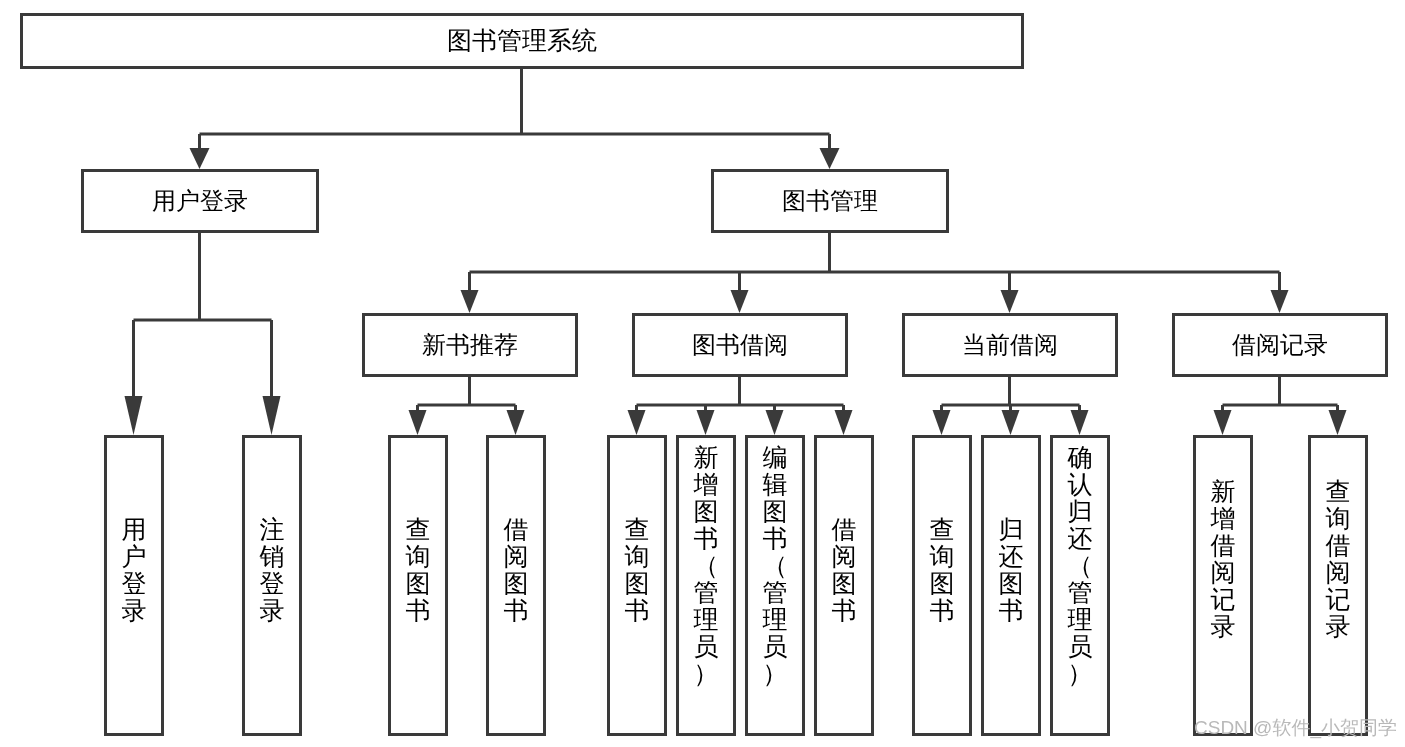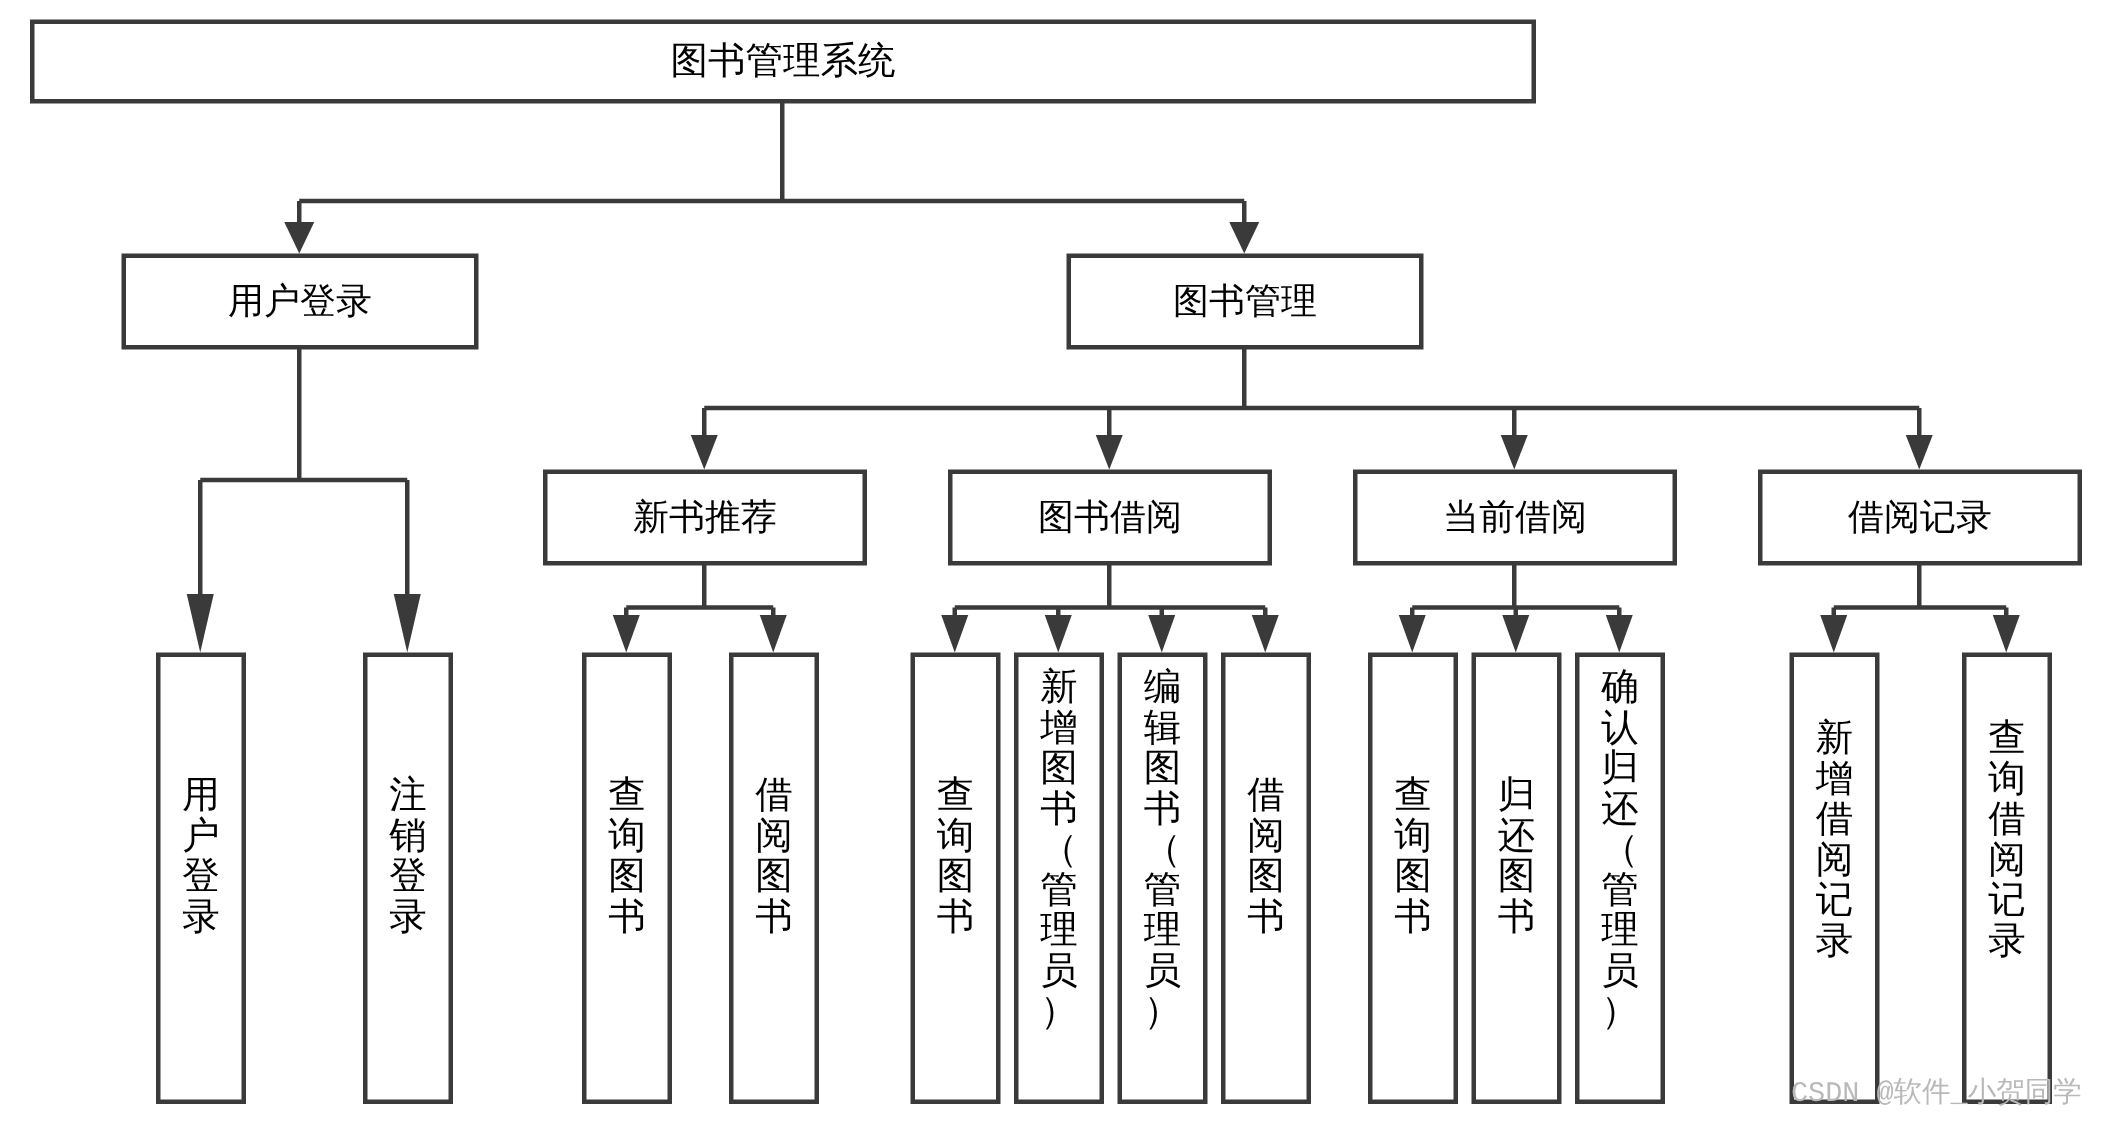--- a/index.html
+++ b/index.html
@@ -55,21 +55,21 @@
     font-size: 25px;
     line-height: 1.08;
     color: #000000;
     text-align: center;
     letter-spacing: 0px;
     white-space: nowrap;
     pointer-events: none;
   }
   .watermark {
     position: absolute;
-    font-family: Liberation Mono, monospace;
+    font-family: Liberation Sans, sans-serif;
     font-size: 19px;
     color: #b9b9b9;
     white-space: nowrap;
   }
 </style>
 </head>
 <body>
 
 <div id="diagram-root">
 

